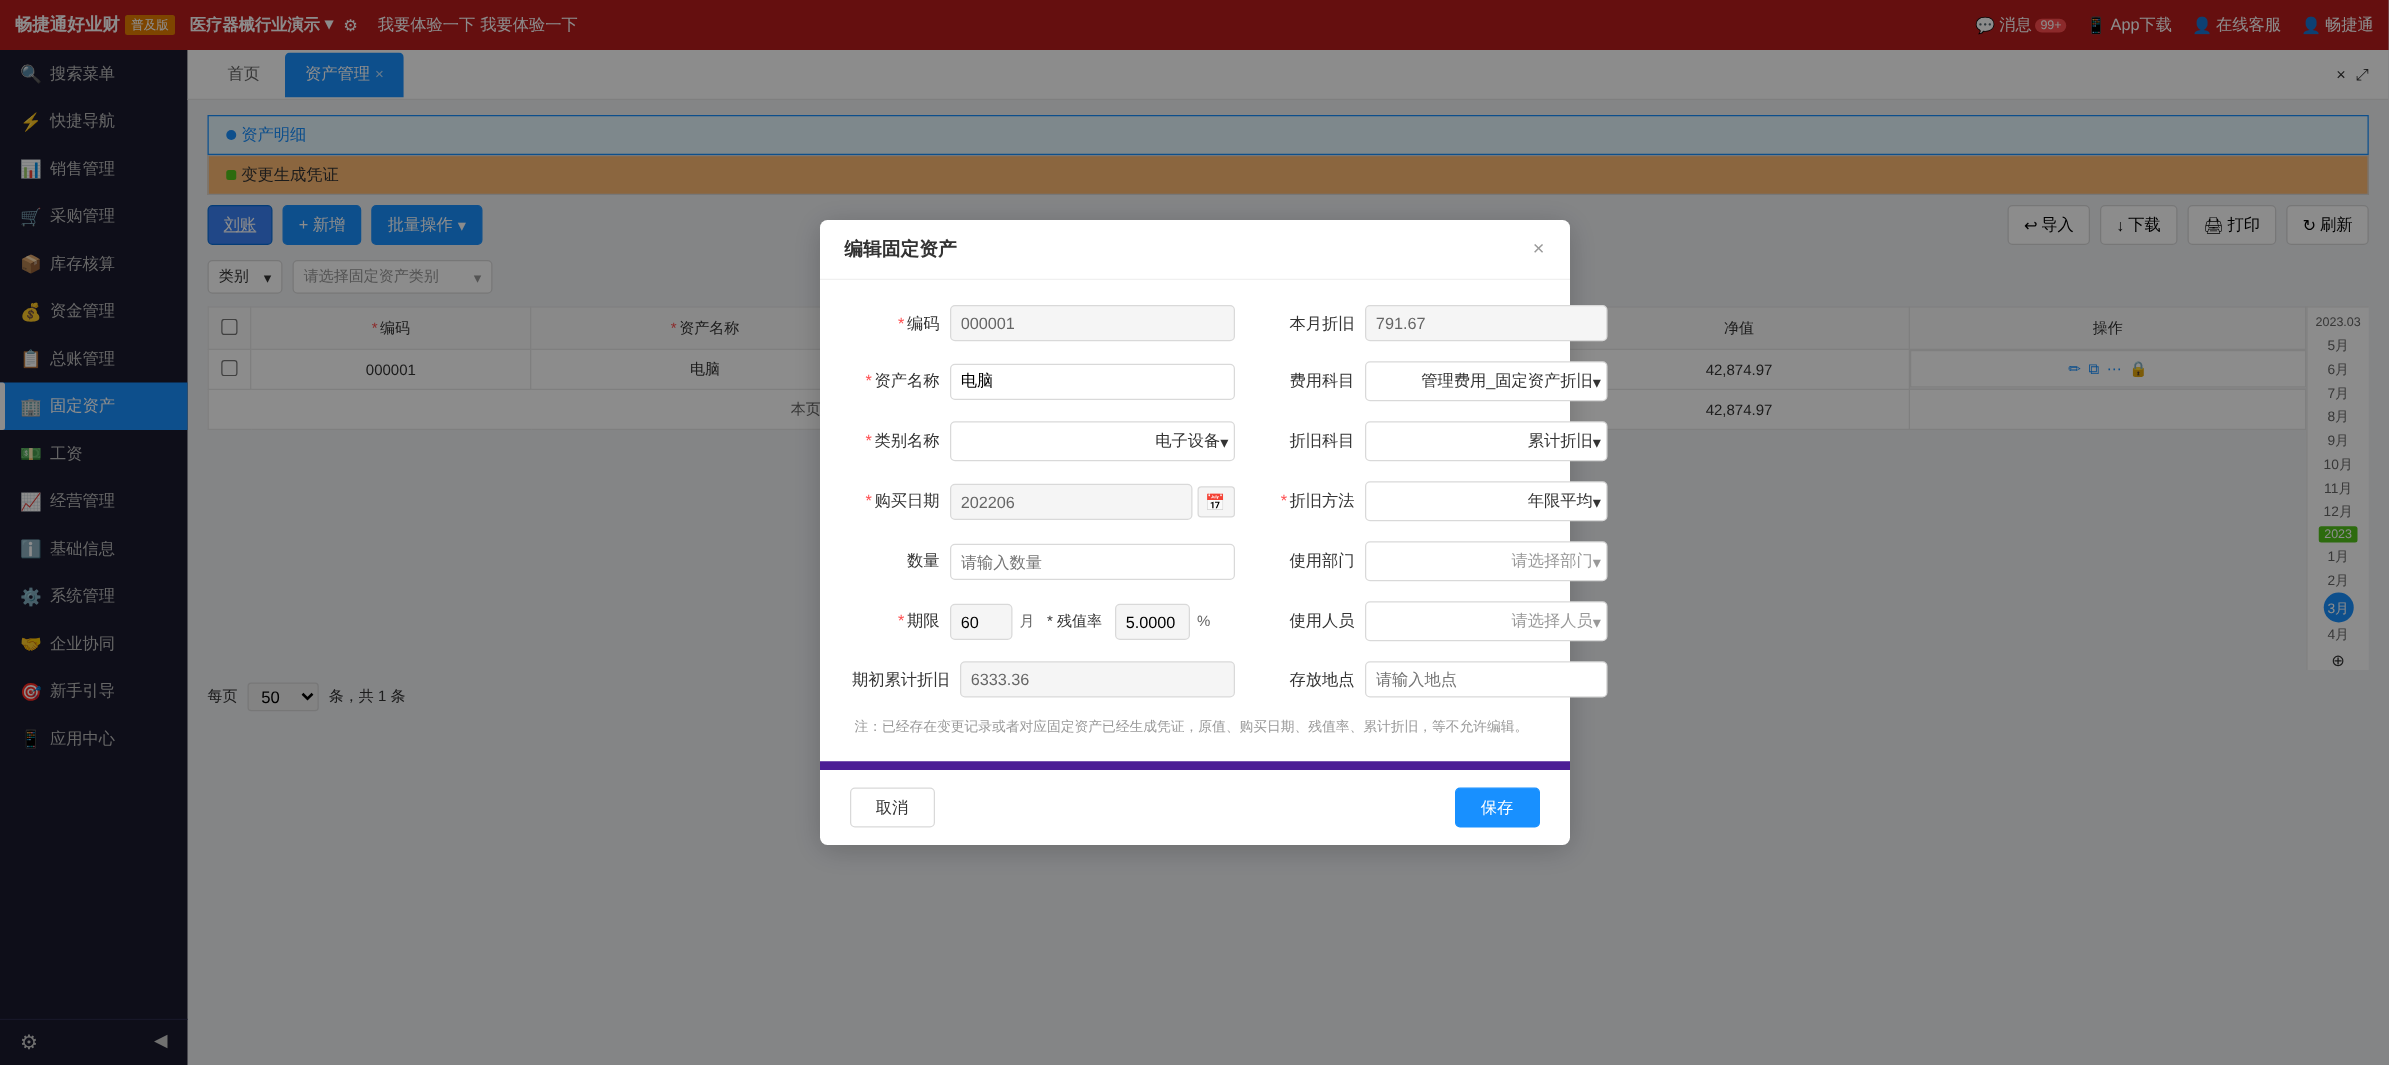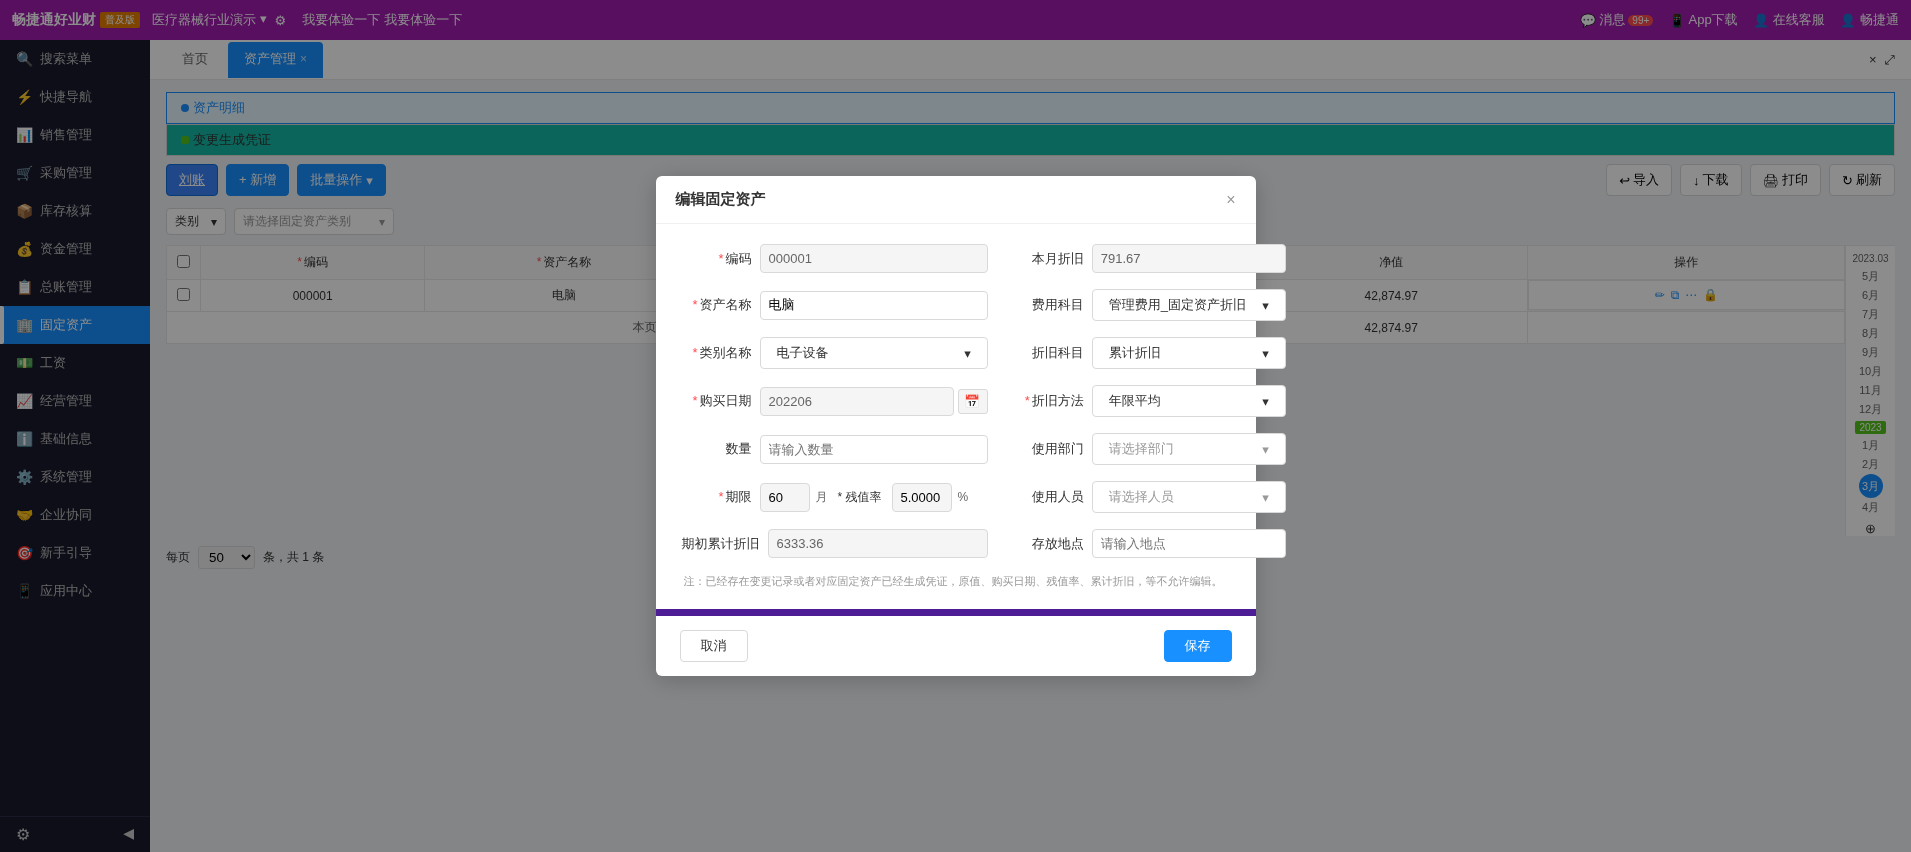--- a/index.html
+++ b/index.html
@@ -1,20 +1,20 @@
 <!DOCTYPE html>
 <html><head>
   <meta charset="utf-8">
   <style>
     * { box-sizing: border-box; margin: 0; padding: 0; }
     body { font-family: 'Microsoft YaHei', Arial, sans-serif; font-size: 13px; background: #f0f2f5; color: #333; overflow: hidden; }
 
     
     .app-wrapper { display: flex; flex-direction: column; height: 852px; width: 1911px; }
-    .top-bar { height: 40px; background: #a21caf; display: flex; align-items: center; padding: 0 12px; color: #fff; flex-shrink: 0; }
+    .top-bar { height: 40px; background: #b91c1c; display: flex; align-items: center; padding: 0 12px; color: #fff; flex-shrink: 0; }
     .top-bar-right { display: flex; align-items: center; gap: 16px; font-size: 13px; color: #fff; margin-left: auto; }
     .top-bar-badge { background: #ff4d4f; color: #fff; border-radius: 10px; font-size: 10px; padding: 0 4px; }
 
     .main-layout { display: flex; flex: 1; overflow: hidden; }
 
     
     .sidebar { width: 150px; background: #1a1a2e; color: #ccc; display: flex; flex-direction: column; flex-shrink: 0; }
     .sidebar-item { display: flex; align-items: center; gap: 8px; padding: 10px 16px; cursor: pointer; font-size: 13px; color: #bbb; }
     .sidebar-item.active { background: #1890ff; color: #fff; }
     .sidebar-item-icon { width: 16px; text-align: center; font-size: 14px; }
@@ -30,21 +30,21 @@
 
     
     .page-content { flex: 1; padding: 12px 16px; overflow: auto; position: relative; }
 
     
     .page-toolbar { display: flex; align-items: center; gap: 8px; margin-bottom: 12px; }
     .toolbar-btn { padding: 6px 12px; border: 1px solid #d9d9d9; background: #fff; border-radius: 4px; cursor: pointer; font-size: 13px; display: flex; align-items: center; gap: 4px; }
     .toolbar-btn.primary { background: #1890ff; color: #fff; border-color: #1890ff; }
     .toolbar-btn.primary-dark { background: #3b82f6; color: #fff; border-color: #096dd9; text-decoration: underline; }
     .tab-bar { display: flex; gap: 0; margin-bottom: 8px; flex-direction: column; }
-    .tab-item { padding: 6px 14px; cursor: pointer; font-size: 13px; border: 1px solid #d9d9d9; background: #14b8a6; display: flex; align-items: center; gap: 4px; }
+    .tab-item { padding: 6px 14px; cursor: pointer; font-size: 13px; border: 1px solid #d9d9d9; background: #fdba74; display: flex; align-items: center; gap: 4px; }
     .tab-item.active { background: #e6f7ff; border-color: #1890ff; color: #1890ff; }
 
     
     .filter-bar { display: flex; align-items: center; gap: 8px; margin-bottom: 10px; }
     .filter-select { padding: 4px 8px; border: 1px solid #d9d9d9; border-radius: 4px; background: #fff; min-width: 80px; cursor: pointer; font-size: 12px; display: flex; align-items: center; justify-content: space-between; }
 
     
     .data-table { width: 100%; border-collapse: collapse; font-size: 12px; }
     .data-table th { background: #fafafa; border: 1px solid #e8e8e8; padding: 8px 10px; text-align: center; font-weight: 500; white-space: nowrap; }
     .data-table td { border: 1px solid #e8e8e8; padding: 7px 10px; text-align: center; background: #fff; }
@@ -64,21 +64,21 @@
     .modal-body { padding: 20px 24px; }
     .modal-footer { display: flex; justify-content: space-between; gap: 12px; padding: 14px 24px; border-top: 7px solid #4c1d95; }
 
     
     .form-grid { display: grid; grid-template-columns: 1fr 1fr; gap: 16px 24px; }
     .form-item { display: flex; align-items: center; gap: 8px; }
     .form-label { font-size: 13px; color: #333; white-space: nowrap; min-width: 72px; text-align: right; flex-shrink: 0; }
     .form-label.required::before { content: '*'; color: #ff4d4f; margin-right: 2px; }
     .form-input { flex: 1; padding: 6px 8px; border: 1px solid #d9d9d9; border-radius: 4px; font-size: 13px; outline: none; background: #fff; }
     .form-input.readonly { background: #f5f5f5; color: #666; }
-    .form-select { flex: 1; padding: 6px 16px; border: 1px solid #d9d9d9; border-radius: 4px; font-size: 13px; display: flex; align-items: center; justify-content: space-between; cursor: pointer; background: #fff; }
+    .form-select { flex: 1; padding: 6px 4px; border: 1px solid #d9d9d9; border-radius: 4px; font-size: 13px; display: flex; align-items: center; justify-content: flex-end; cursor: pointer; background: #fff; }
     .form-note { font-size: 11px; color: #999; margin-top: 8px; padding: 0 4px; }
 
     
     .form-period-row { display: flex; align-items: center; gap: 6px; }
     .period-input { width: 50px; padding: 6px 8px; border: 1px solid #d9d9d9; border-radius: 4px; font-size: 13px; }
     .period-unit { font-size: 12px; color: #666; }
 
     
     .btn { padding: 6px 20px; border-radius: 4px; font-size: 13px; cursor: pointer; border: 1px solid #d9d9d9; }
     .btn-cancel { background: #fff; color: #333; }
@@ -86,21 +86,21 @@
   </style>
 </head>
 <body>
 
 <div class="app-wrapper">
 
   <div class="top-bar">
     <span style="font-weight:bold;font-size:14px;">畅捷通好业财</span>
     <span style="font-size:10px;background:#e67e00;padding:1px 5px;border-radius:2px;margin-left:4px;margin-right:12px;">普及版</span>
 
-    <span style="display:flex;align-items:flex-start;gap:4px;cursor:pointer;">
+    <span style="display:flex;align-items:flex-start;gap:4px;cursor:pointer;font-weight:bold;">
       <span>医疗器械行业演示</span>
       <span>▾</span>
     </span>
     <span style="margin-left:8px;cursor:pointer;">⚙</span>
     <span style="margin-left:16px;display:flex;align-items:center;gap:4px;cursor:pointer;">我要体验一下</span>
     <span style="margin-left:4px;">我要体验一下</span>
 
     <div class="top-bar-right">
       <span style="display:flex;align-items:center;gap:3px;cursor:pointer;">
         <span>💬</span>

